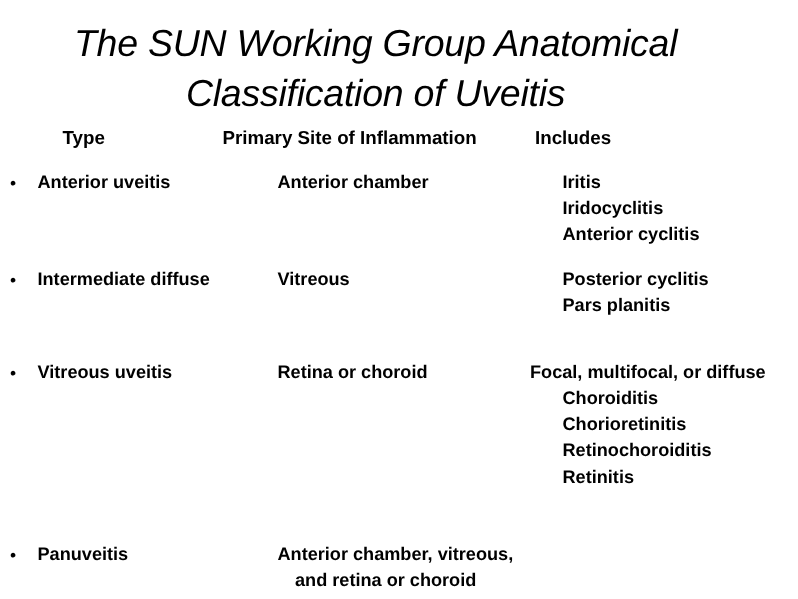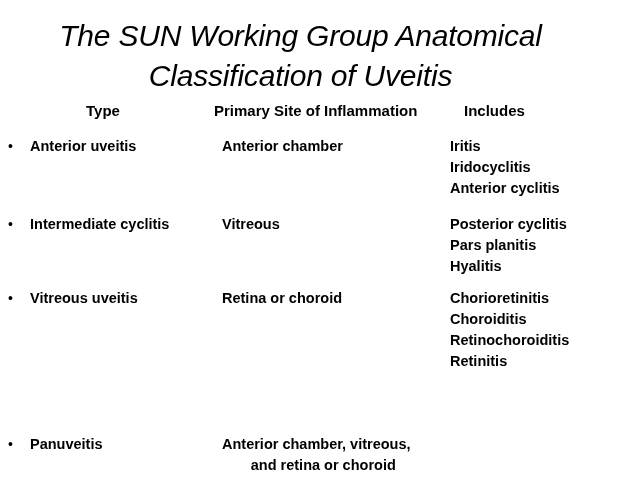--- a/index.html
+++ b/index.html
@@ -39,21 +39,20 @@
     color: #000000;
   }
 
   
   .col-headers {
     position: absolute;
     left: 0;
     top: 101px;
     width: 536px;
     height: 22px;
-    margin-left: 36px;
   }
   .col-header {
     position: absolute;
     top: 0;
     font-weight: bold;
     font-size: 15px;
     line-height: 20px;
     white-space: nowrap;
   }
   .col-header.h-type     { left: 50px; }
@@ -87,21 +86,21 @@
     font-weight: bold;
     font-size: 14.5px;
     line-height: 21px;
     white-space: nowrap;
   }
   .cell-type     { left: 30px; }
   .cell-site     { left: 222px; }
   .cell-includes { left: 450px; }
 
   .site-lines .site-line { display: block; }
-  .site-lines .site-line.indent { padding-left: 14px; text-align: center; }
+  .site-lines .site-line.indent { padding-left: 14px; }
 
   .includes-list {
     margin: 0;
     padding: 0;
     list-style: none;
   }
   .includes-list li {
     font-weight: bold;
     font-size: 14.5px;
     line-height: 21px;
@@ -137,43 +136,43 @@
       <ul class="includes-list">
         <li>Iritis</li>
         <li>Iridocyclitis</li>
         <li>Anterior cyclitis</li>
       </ul>
     </div>
   </div>
 
   <div class="row row-intermediate">
     <div class="bullet">•</div>
-    <div class="cell cell-type">Intermediate cyclitis</div>
+    <div class="cell cell-type">Intermediate diffuse</div>
     <div class="cell cell-site site-lines">
       <span class="site-line">Vitreous</span>
     </div>
     <div class="cell cell-includes">
       <ul class="includes-list">
         <li>Posterior cyclitis</li>
         <li>Pars planitis</li>
-        <li>Hyalitis</li>
       </ul>
     </div>
   </div>
 
   <div class="row row-posterior">
     <div class="bullet">•</div>
     <div class="cell cell-type">Vitreous uveitis</div>
     <div class="cell cell-site site-lines">
       <span class="site-line">Retina or choroid</span>
     </div>
     <div class="cell cell-includes">
       <ul class="includes-list">
+        <li class="lead">Focal, multifocal, or diffuse</li>
+        <li>Choroiditis</li>
         <li>Chorioretinitis</li>
-        <li>Choroiditis</li>
         <li>Retinochoroiditis</li>
         <li>Retinitis</li>
       </ul>
     </div>
   </div>
 
   <div class="row row-pan">
     <div class="bullet">•</div>
     <div class="cell cell-type">Panuveitis</div>
     <div class="cell cell-site site-lines">

